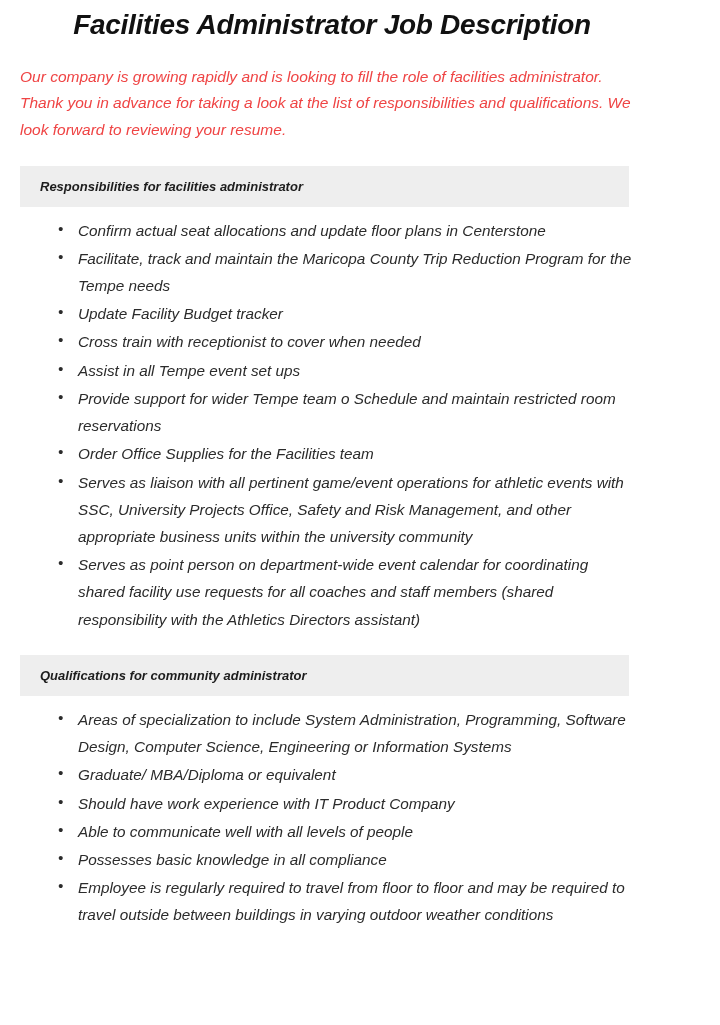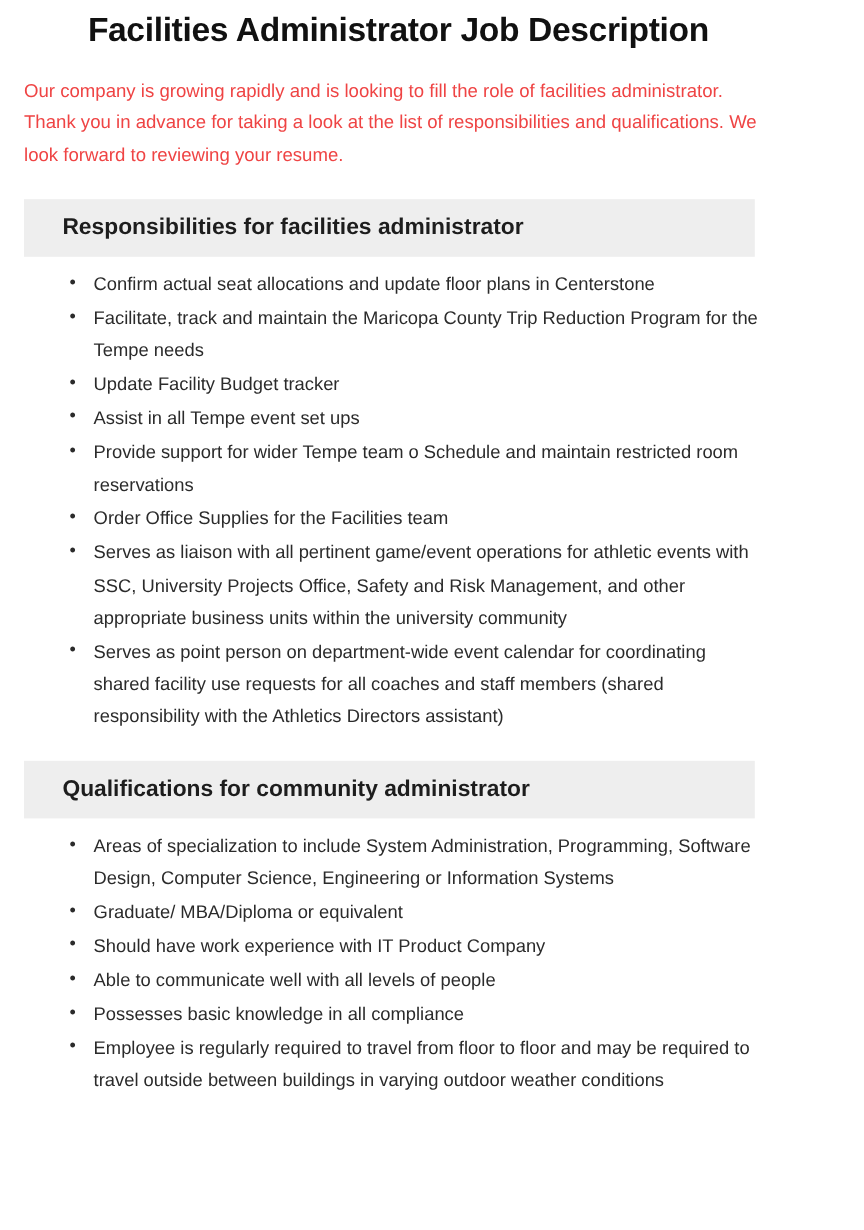--- a/index.html
+++ b/index.html
@@ -11,42 +11,43 @@
     width: 720px;
     min-height: 1025px;
     font-family: "Liberation Sans", sans-serif;
     color: #1a1a1a;
     -webkit-font-smoothing: antialiased;
   }
   .page {
     width: 664px;
     box-sizing: border-box;
     padding: 0 20px;
+    font-style: italic;
   }
   .doc-title {
     font-size: 28px;
     font-weight: bold;
     text-align: center;
     letter-spacing: -0.3px;
     margin: 8px 0 22px 0;
     color: #111111;
     line-height: 1.2;
   }
   .intro {
     font-size: 15.5px;
     line-height: 1.72;
     color: #ef4444;
     margin: 0 0 22px 0;
   }
   .section-header {
     background: #eeeeee;
-    font-size: 19px;
+    font-size: 13px;
     font-weight: bold;
     color: #1d1d1d;
-    padding: 13px 0 13px 32px;
+    padding: 13px 0 13px 20px;
     margin: 0 15px 10px 0;
     box-sizing: border-box;
   }
   ul.bullets {
     list-style: none;
     margin: 0 0 22px 0;
     padding: 0 8px 0 38px;
   }
   ul.bullets li {
     position: relative;
@@ -76,20 +77,21 @@
   <h1 class="doc-title">Facilities Administrator Job Description</h1>
 
   <p class="intro">Our company is growing rapidly and is looking to fill the role of facilities administrator. Thank you in advance for taking a look at the list of responsibilities and qualifications. We look forward to reviewing your resume.</p>
 
   <div class="section-block">
     <div class="section-header">Responsibilities for facilities administrator</div>
     <ul class="bullets">
       <li>Confirm actual seat allocations and update floor plans in Centerstone</li>
       <li>Facilitate, track and maintain the Maricopa County Trip Reduction Program for the Tempe needs</li>
       <li>Update Facility Budget tracker</li>
+      <li>Cross train with receptionist to cover when needed</li>
       <li>Assist in all Tempe event set ups</li>
       <li>Provide support for wider Tempe team o Schedule and maintain restricted room reservations</li>
       <li>Order Office Supplies for the Facilities team</li>
       <li>Serves as liaison with all pertinent game/event operations for athletic events with SSC, University Projects Office, Safety and Risk Management, and other appropriate business units within the university community</li>
       <li>Serves as point person on department-wide event calendar for coordinating shared facility use requests for all coaches and staff members (shared responsibility with the Athletics Directors assistant)</li>
     </ul>
   </div>
 
   <div class="section-block">
     <div class="section-header">Qualifications for community administrator</div>

